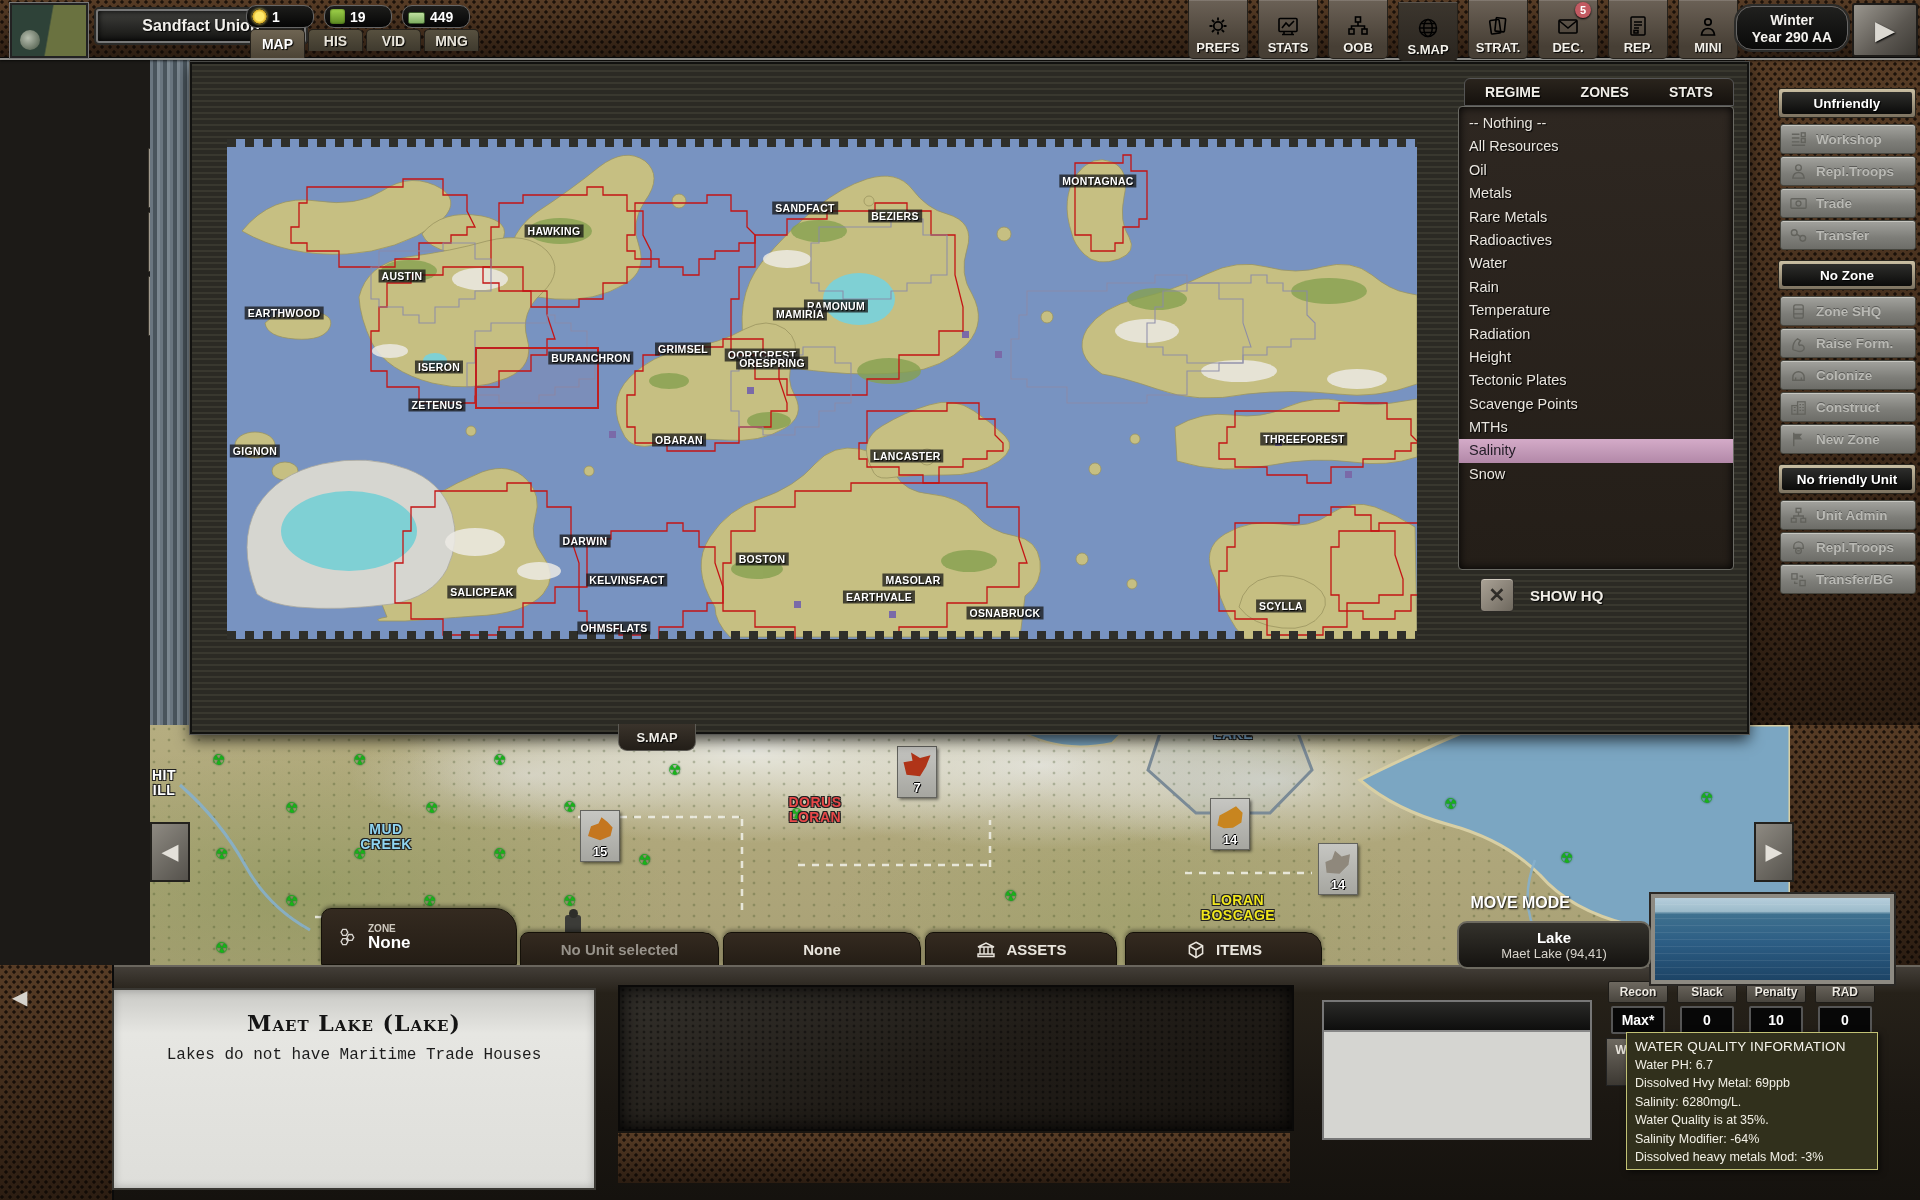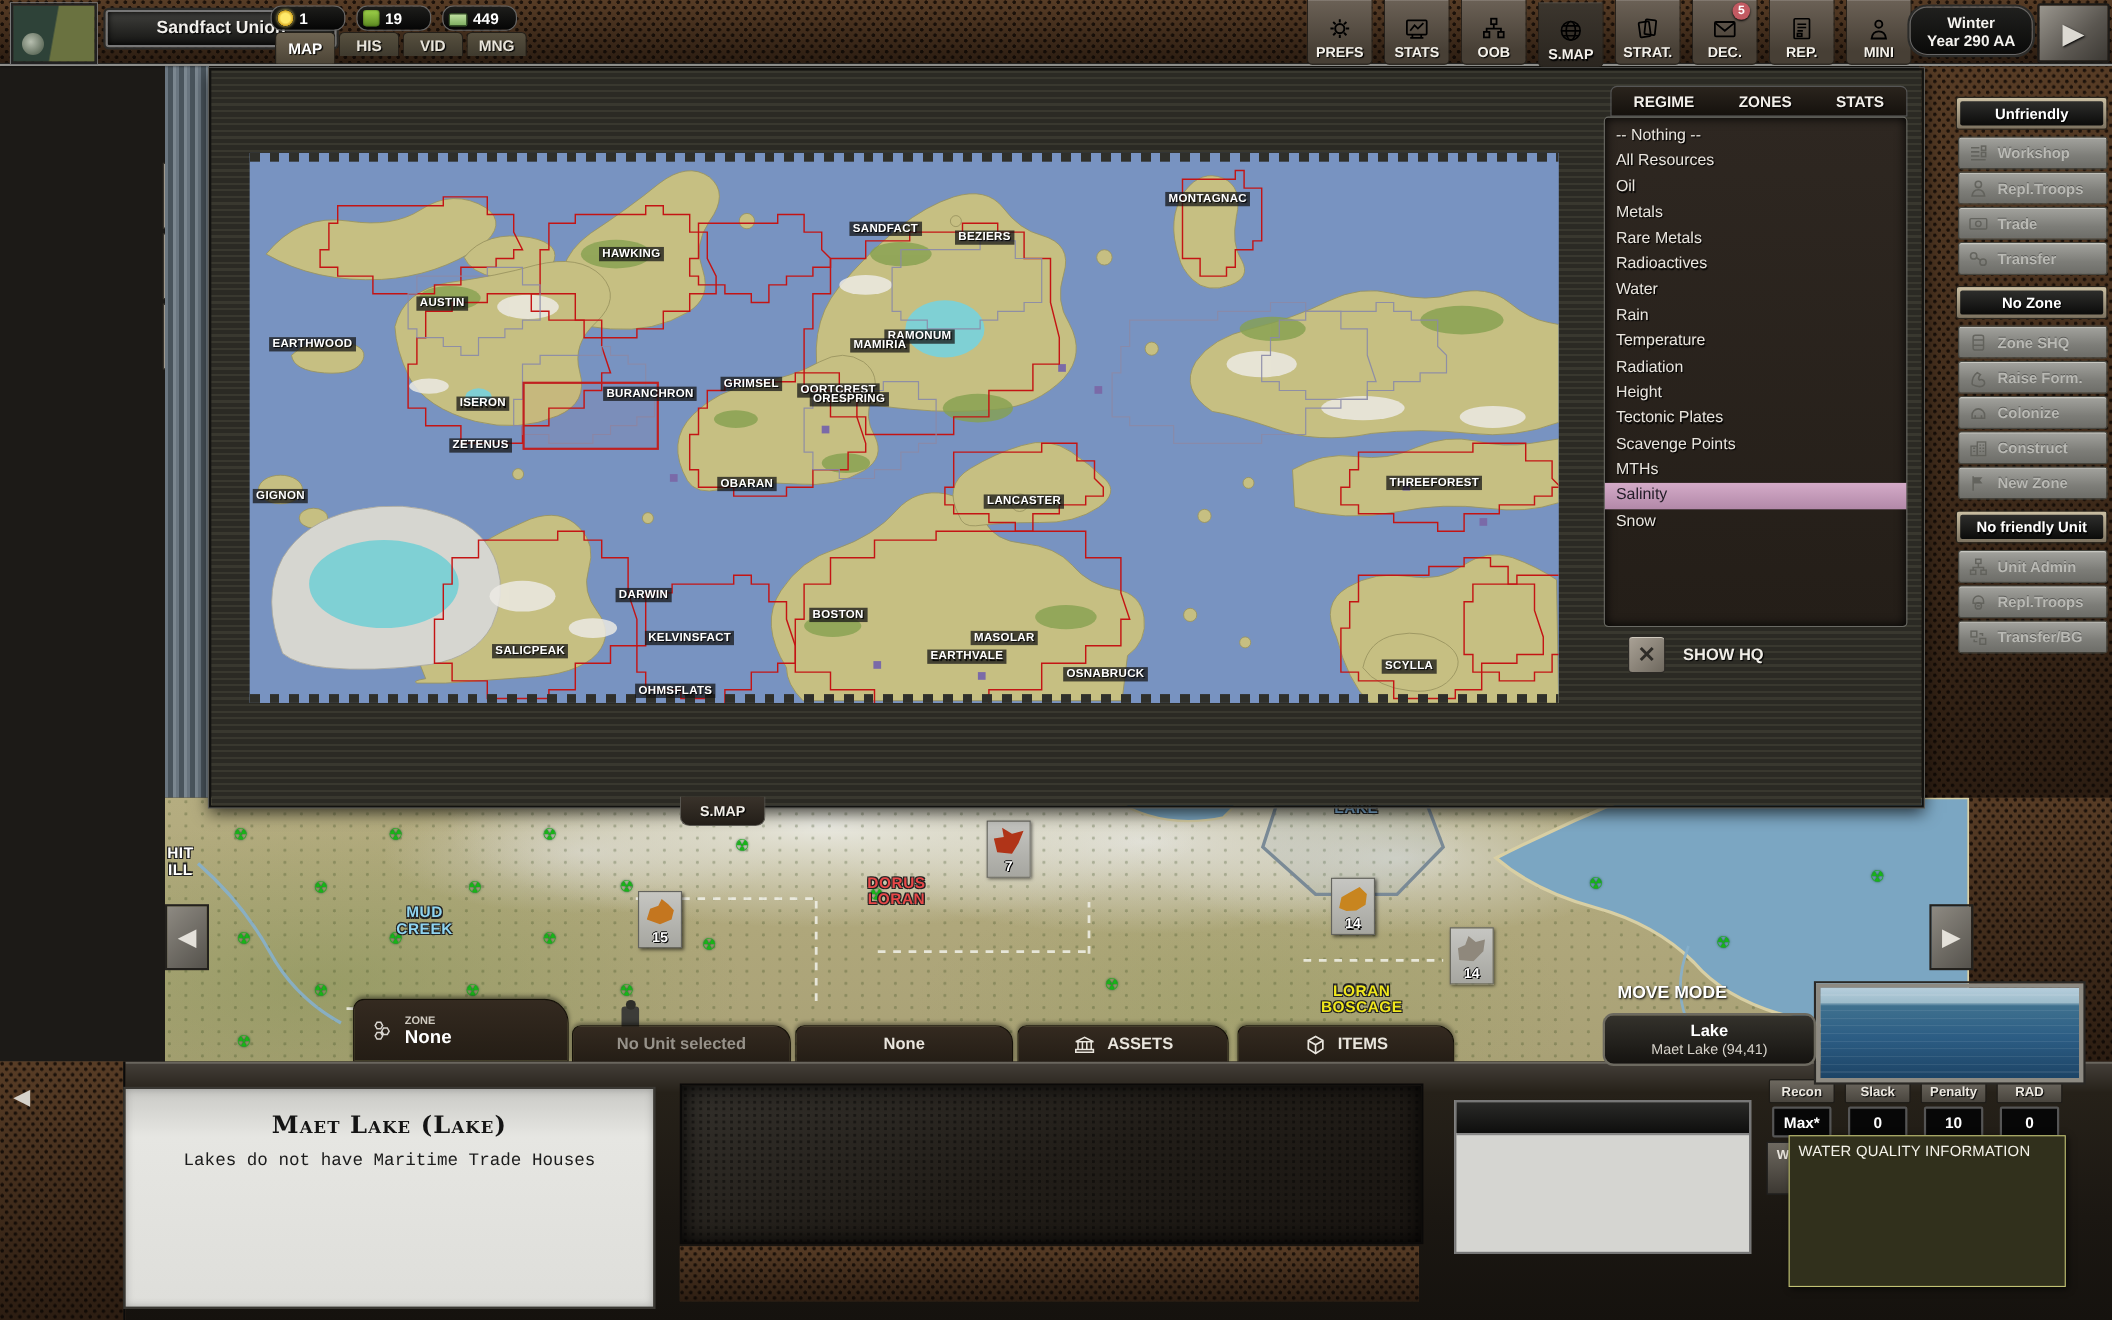--- a/index.html
+++ b/index.html
@@ -563,34 +563,34 @@
             <path d="M264,144H264V152H248V160H232V168H208V184H192V176H176V168H152V160H144V160H144V144H144V128H152V112H168V112H192V112H216V104H232V104H248V120H264V136Z"></path>
             <path d="M720,128H720V136H704V144H680V152H664V160H640V160H616V152H592V144H584V136H584V120H584V104H592V88H608V88H640V88H664V80H680V80H696V96H720V112Z"></path>
           </g>
       </svg>
       <div class="teeth" style="top:0;"></div>
       <div class="teeth" style="bottom:0;"></div>
       <div id="city-layer">
           <div class="city" style="left: 871px; top: 42px;">MONTAGNAC</div>
           <div class="city" style="left: 578px; top: 69px;">SANDFACT</div>
           <div class="city" style="left: 668px; top: 77px;">BEZIERS</div>
-          <div class="city" style="left: 327px; top: 92px; margin-left: 20px;">HAWKING</div>
+          <div class="city" style="left: 327px; top: 92px;">HAWKING</div>
           <div class="city" style="left: 175px; top: 137px;">AUSTIN</div>
           <div class="city" style="left: 57px; top: 174px;">EARTHWOOD</div>
           <div class="city" style="left: 609px; top: 167px;">RAMONUM</div>
           <div class="city" style="left: 573px; top: 175px;">MAMIRIA</div>
           <div class="city" style="left: 212px; top: 228px;">ISERON</div>
           <div class="city" style="left: 364px; top: 219px;">BURANCHRON</div>
           <div class="city" style="left: 456px; top: 210px;">GRIMSEL</div>
           <div class="city" style="left: 535px; top: 216px;">OORTCREST</div>
           <div class="city" style="left: 545px; top: 224px;">ORESPRING</div>
           <div class="city" style="left: 210px; top: 266px;">ZETENUS</div>
           <div class="city" style="left: 452px; top: 268px; margin-top: 33px;">OBARAN</div>
           <div class="city" style="left: 28px; top: 312px;">GIGNON</div>
-          <div class="city" style="left: 704px; top: 317px;">LANCASTER</div>
+          <div class="city" style="left: 680px; top: 317px;">LANCASTER</div>
           <div class="city" style="left: 1077px; top: 300px;">THREEFOREST</div>
           <div class="city" style="left: 358px; top: 402px;">DARWIN</div>
           <div class="city" style="left: 535px; top: 420px;">BOSTON</div>
           <div class="city" style="left: 255px; top: 453px;">SALICPEAK</div>
           <div class="city" style="left: 400px; top: 441px;">KELVINSFACT</div>
           <div class="city" style="left: 686px; top: 441px;">MASOLAR</div>
           <div class="city" style="left: 652px; top: 458px;">EARTHVALE</div>
           <div class="city" style="left: 778px; top: 474px;">OSNABRUCK</div>
           <div class="city" style="left: 387px; top: 489px;">OHMSFLATS</div>
           <div class="city" style="left: 1054px; top: 467px;">SCYLLA</div>
@@ -782,16 +782,24 @@
           <div class="svalue">10</div>
         </div>
         <div class="stat" style="left: 1815px;">
           <div class="slabel">RAD</div>
           <div class="svalue">0</div>
         </div>
       </div>
     <div id="w-partial" class="abs">W</div>
     <div id="tooltip" class="abs">
       <div class="tt-title">WATER QUALITY INFORMATION</div>
+      <div id="tooltip-lines">
+          <div class="tt-line">Water PH: 6.7</div>
+          <div class="tt-line">Dissolved Hvy Metal: 69ppb</div>
+          <div class="tt-line">Salinity: 6280mg/L.</div>
+          <div class="tt-line">Water Quality is at 35%.</div>
+          <div class="tt-line">Salinity Modifier: -64%</div>
+          <div class="tt-line">Dissolved heavy metals Mod: -3%</div>
+        </div>
     </div>
   </div>
 
 </div>
 
 </body></html>

